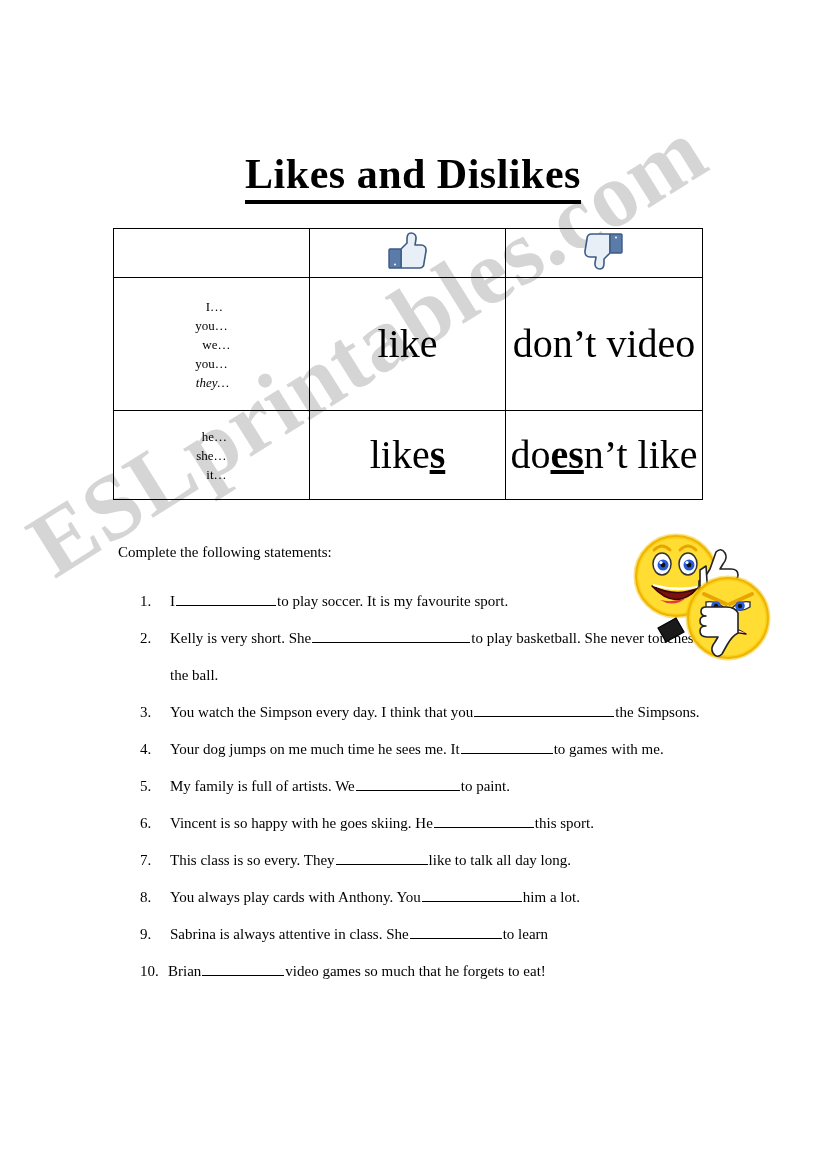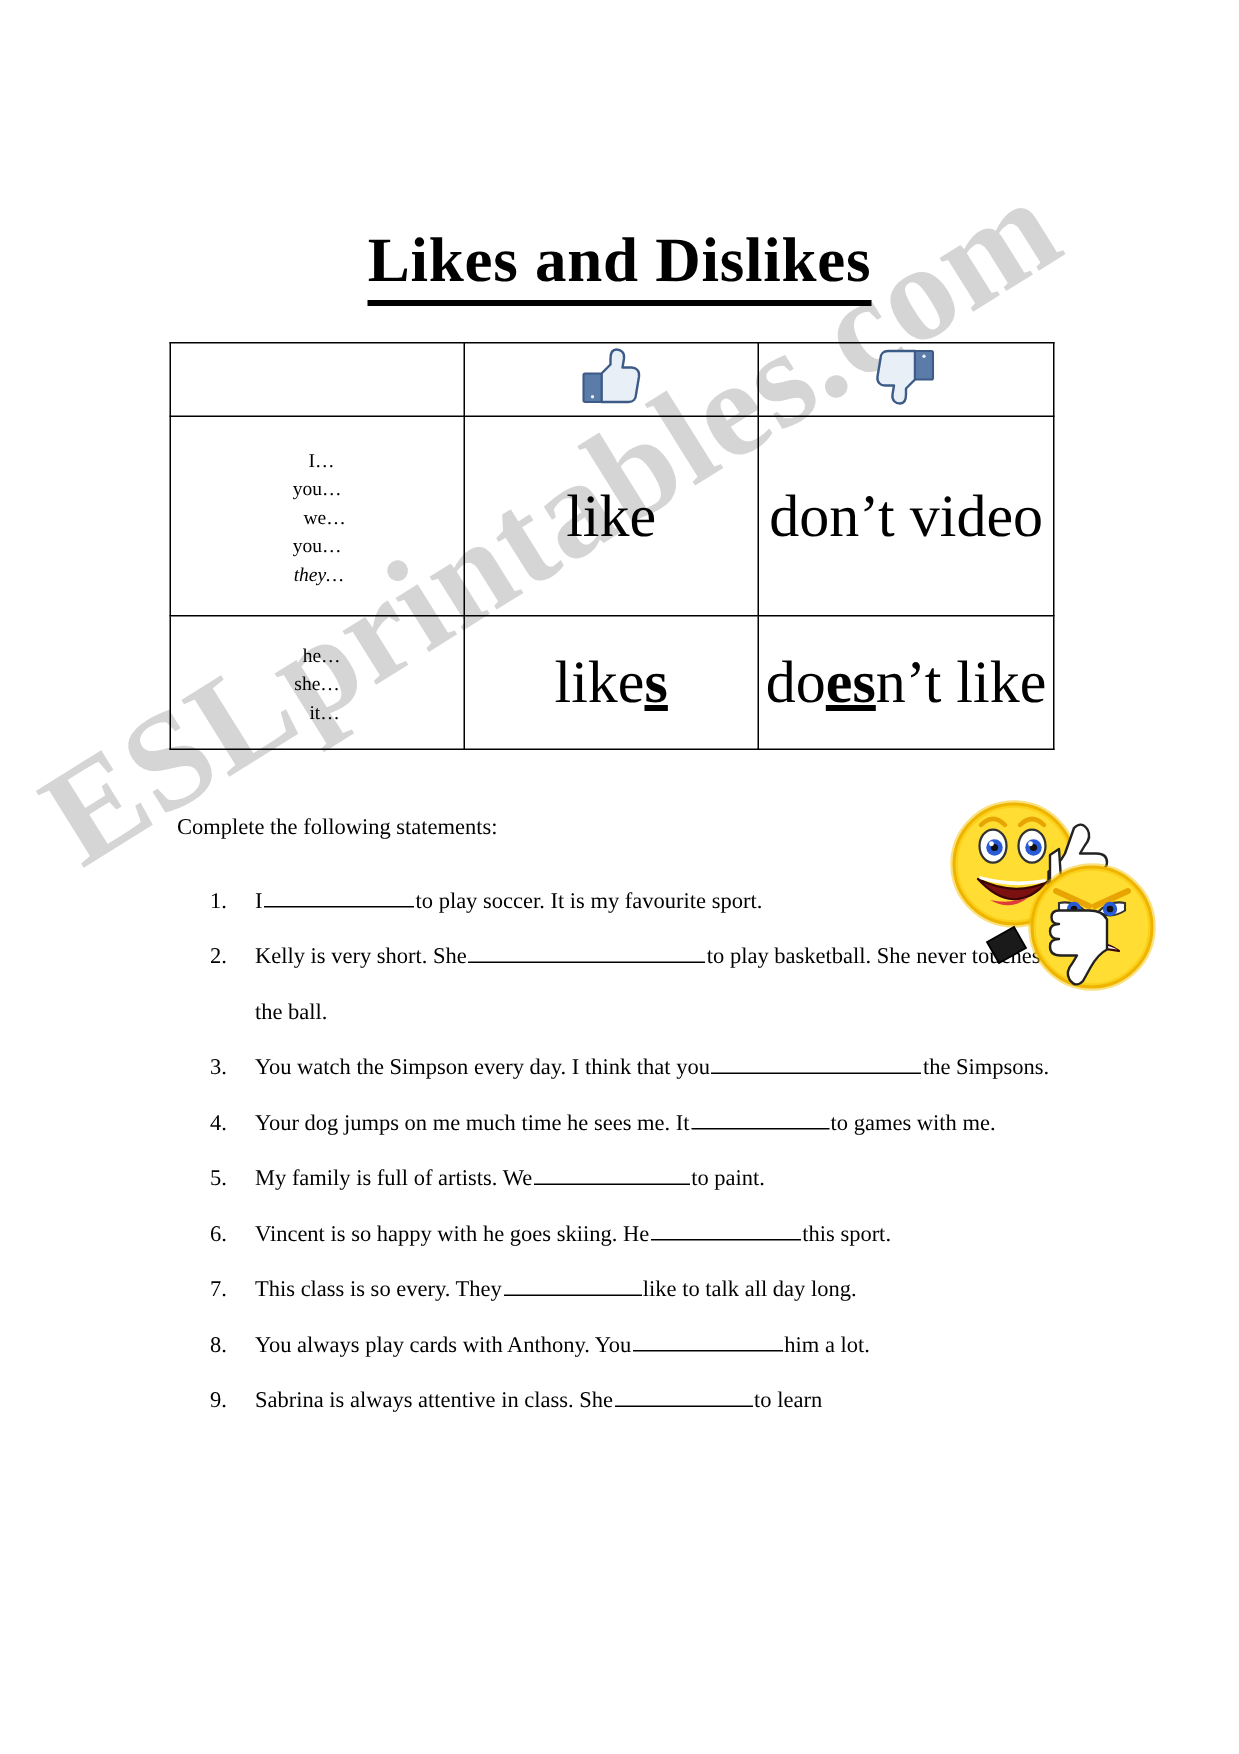--- a/index.html
+++ b/index.html
@@ -332,14 +332,17 @@
   </div>
 
   <div class="stmt">
     <span class="num">8.</span><span>You always play cards with Anthony.  You</span><span class="blank-line" style="width:100px"></span><span>him a lot.</span>
   </div>
 
   <div class="stmt">
     <span class="num">9.</span><span>Sabrina is always attentive in class. She</span><span class="blank-line" style="width:92px"></span><span>to learn</span>
   </div>
 
+  <div class="stmt wide">
+    <span class="num">10.</span><span>Brian</span><span class="blank-line" style="width:82px"></span><span>video games so much that he forgets to eat!</span>
+  </div>
 
 </div>
 
 </body></html>

